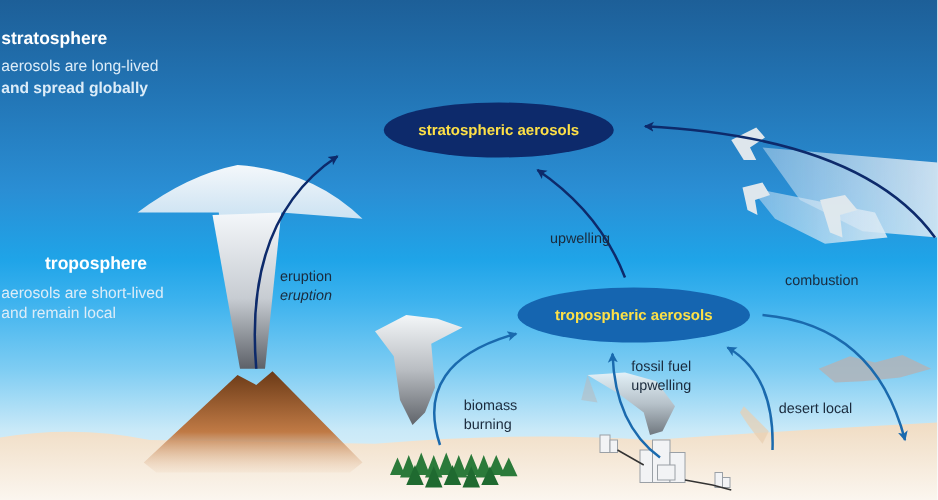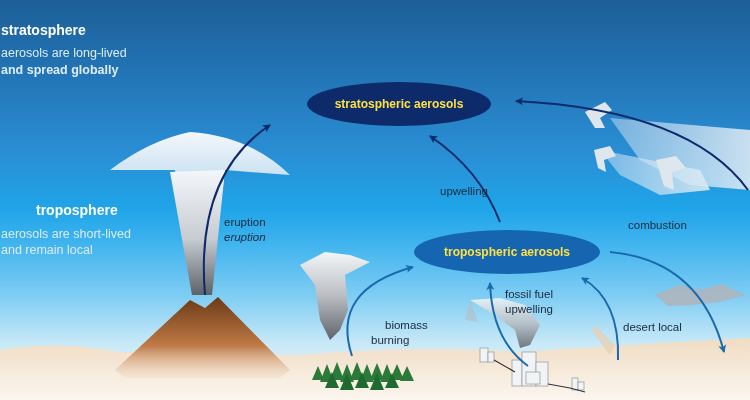--- a/index.html
+++ b/index.html
@@ -117,20 +117,20 @@
   <div class="ellipse-lbl" style="left:414px;top:230px;width:186px;height:44px;background:#1565b0;">tropospheric aerosols</div>
 
   <div class="lbl dark-lbl" style="left:224px;top:215px;">eruption</div>
   <div class="lbl dark-lbl" style="left:224px;top:230px;font-style:italic;">eruption</div>
 
   <div class="lbl dark-lbl" style="left:426px;top:184px;margin-left:14px;">upwelling</div>
 
 
   <div class="lbl dark-lbl" style="left:628px;top:218px;">combustion</div>
 
-  <div class="lbl dark-lbl" style="left:385px;top:318px;">biomass</div>
+  <div class="lbl dark-lbl" style="left:371px;top:318px;">biomass</div>
   <div class="lbl dark-lbl" style="left:371px;top:333px;">burning</div>
 
   <div class="lbl dark-lbl" style="left:505px;top:287px;">fossil fuel</div>
   <div class="lbl dark-lbl" style="left:505px;top:302px;">upwelling</div>
 
   <div class="lbl dark-lbl" style="left:623px;top:320px;">desert local</div>
 </div>
 
 </body></html>

